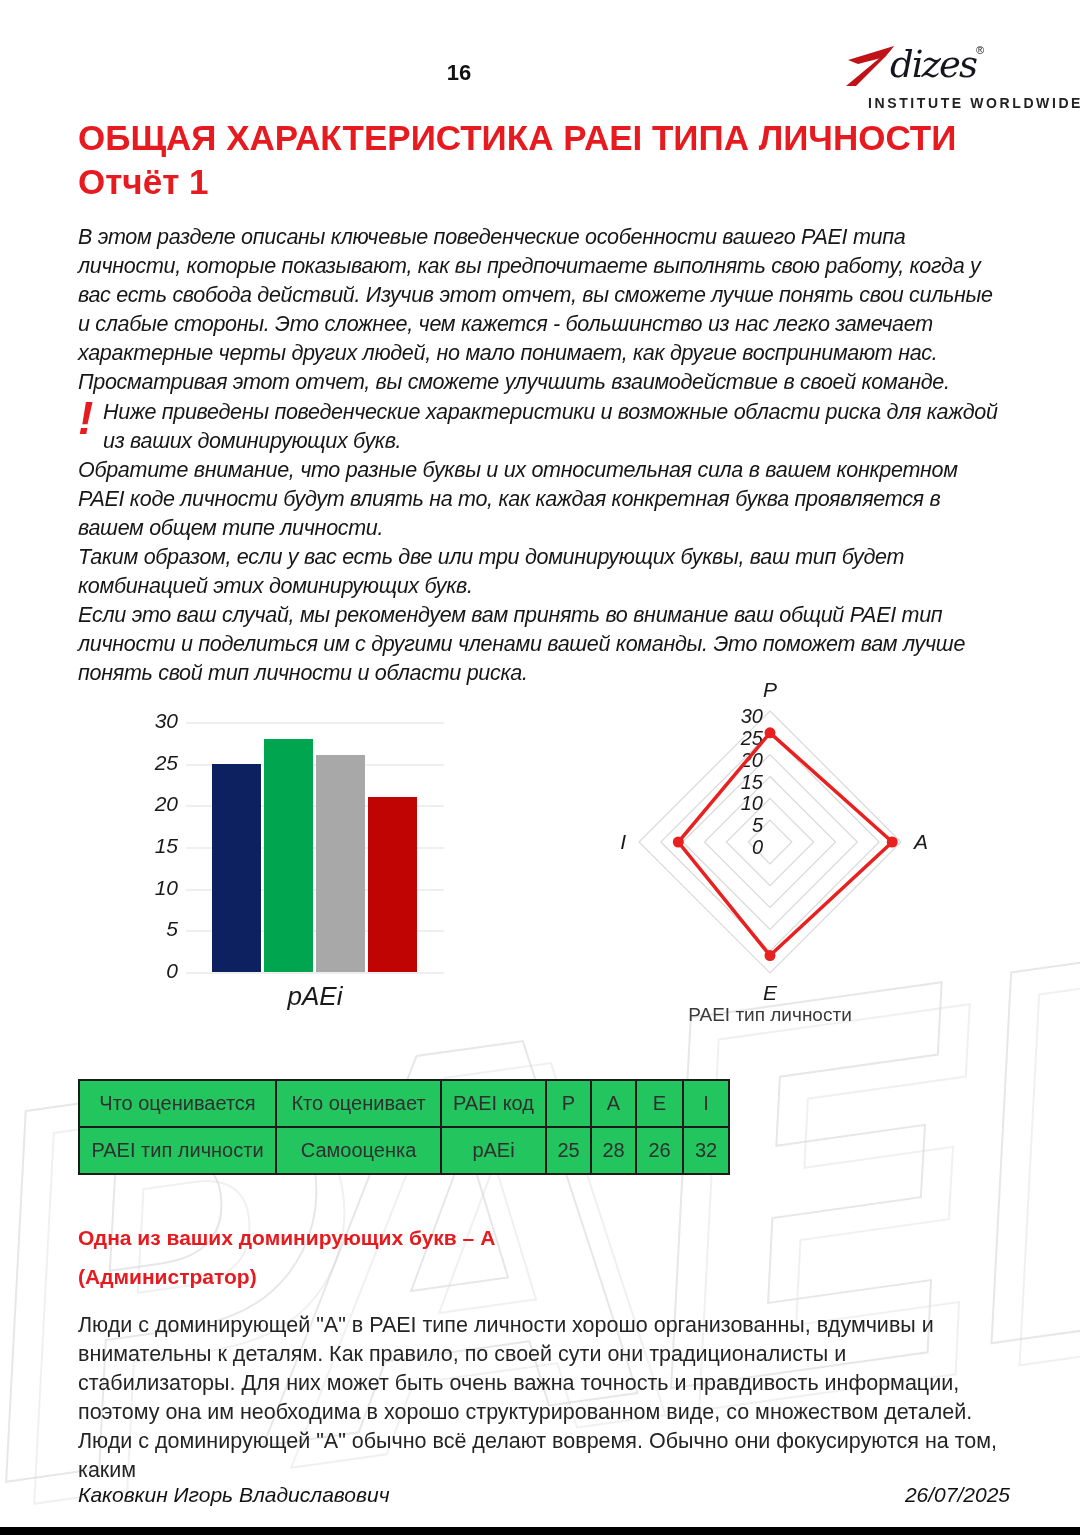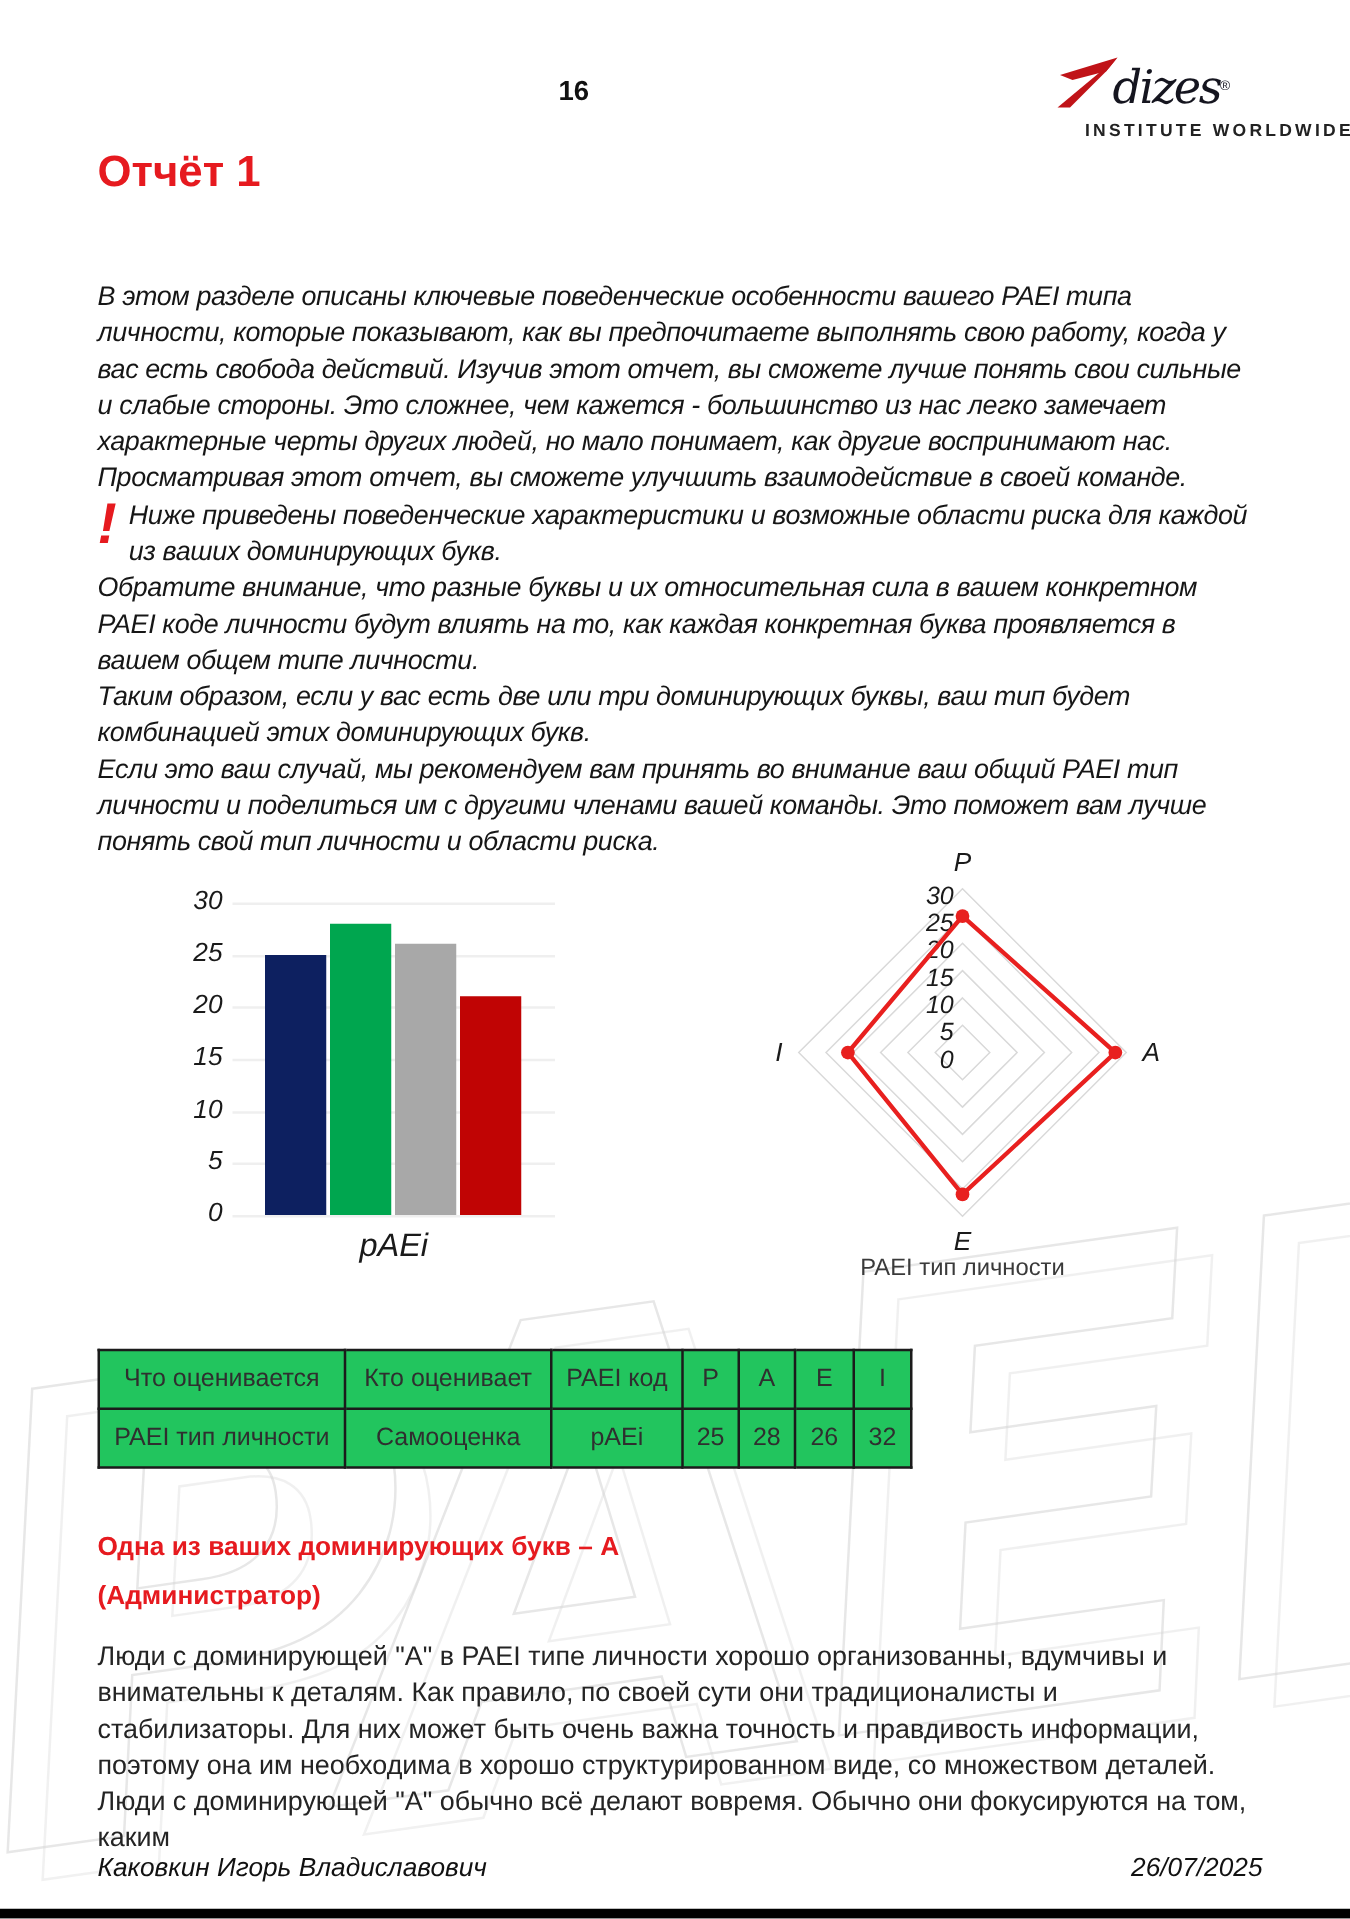--- a/index.html
+++ b/index.html
@@ -9,21 +9,21 @@
   
   .watermark{position:absolute;z-index:0;font-family:"DejaVu Sans",sans-serif;
              font-weight:bold;font-style:italic;font-size:500px;letter-spacing:-18px;
              color:transparent;-webkit-text-stroke:2px #d4d4d4;white-space:nowrap;
              transform:rotate(-8deg);pointer-events:none;}
   .wm1{left:-34px;top:940px;opacity:.55;}
   .wm2{left:-6px;top:962px;opacity:.33;}
   
   .page-num{left:0;top:60px;width:918px;text-align:center;font-size:22px;font-weight:bold;color:#111;}
   .logo{right:66px;top:44px;width:170px;}
-  .logo-row{display:flex;align-items:center;}
+  .logo-row{display:flex;align-items:flex-start;}
   .logo-rest{font-family:"DejaVu Serif",serif;font-style:italic;font-size:37px;line-height:1;
              color:#15151f;margin-left:-6px;margin-top:2px;letter-spacing:-2px;}
   .logo-reg{font-size:11px;color:#15151f;margin-top:0;}
   .logo-tag{font-size:14px;font-weight:bold;letter-spacing:2.6px;color:#222;margin-top:3px;margin-left:24px;white-space:nowrap;}
   
   .title{left:78px;top:116px;width:940px;color:#e61a1f;font-weight:800;font-size:35px;line-height:44px;}
   .intro{left:78px;top:223px;width:916px;font-style:italic;font-size:21.5px;line-height:29px;letter-spacing:-0.3px;color:#161616;}
   .warning{left:78px;top:398px;width:922px;font-style:italic;font-size:21.5px;line-height:29px;letter-spacing:-0.3px;color:#161616;}
   .warning p{margin:0;}
   .bang{float:left;color:#e61a1f;font-size:46px;font-weight:bold;line-height:40px;margin-right:10px;}
@@ -65,20 +65,21 @@
           <polygon points="50,2 41,13 12,42 2,42" fill="#c01318"></polygon>
         </svg>
       </span>
       <span class="logo-rest">dizes</span>
       <span class="logo-reg">®</span>
     </div>
     <div class="logo-tag">INSTITUTE WORLDWIDE</div>
   </div>
 
   <div class="layer title">
+    <div>ОБЩАЯ ХАРАКТЕРИСТИКА PAEI ТИПА ЛИЧНОСТИ</div>
     <div>Отчёт 1</div>
   </div>
 
   <div class="layer intro">В этом разделе описаны ключевые поведенческие особенности вашего PAEI типа личности, которые показывают, как вы предпочитаете выполнять свою работу, когда у вас есть свобода действий. Изучив этот отчет, вы сможете лучше понять свои сильные и слабые стороны. Это сложнее, чем кажется - большинство из нас легко замечает характерные черты других людей, но мало понимает, как другие воспринимают нас. Просматривая этот отчет, вы сможете улучшить взаимодействие в своей команде.</div>
 
   <div class="layer warning">
     <span class="bang">!</span>
     <p>Ниже приведены поведенческие характеристики и возможные области риска для каждой из ваших доминирующих букв.</p>
     <p>Обратите внимание, что разные буквы и их относительная сила в вашем конкретном PAEI коде личности будут влиять на то, как каждая конкретная буква проявляется в вашем общем типе личности.</p>
     <p>Таким образом, если у вас есть две или три доминирующих буквы, ваш тип будет комбинацией этих доминирующих букв.</p>

